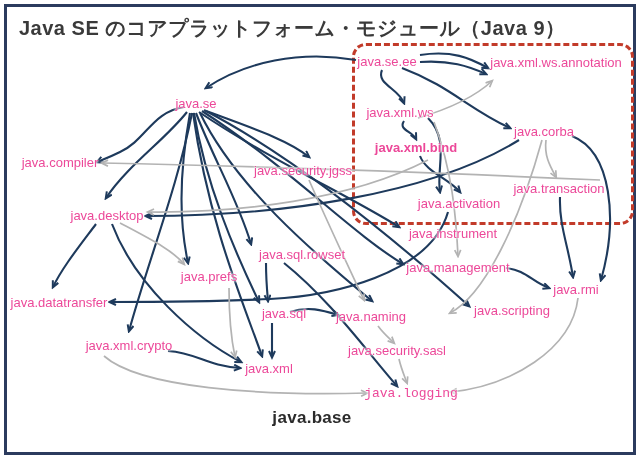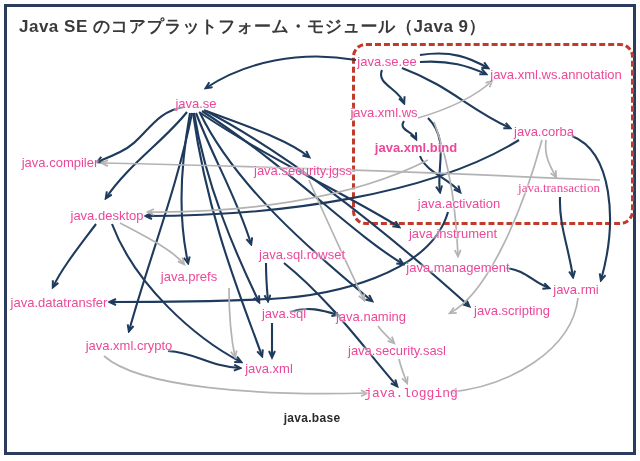--- a/index.html
+++ b/index.html
@@ -1,29 +1,29 @@
 <!DOCTYPE html>
 <html><head>
 <meta charset="utf-8">
 <style>
   html,body{margin:0;padding:0;background:#ffffff;}
   #stage{position:relative;width:640px;height:461px;background:#ffffff;overflow:hidden;
          font-family:"Liberation Sans","DejaVu Sans",sans-serif;}
   #frame{position:absolute;left:4px;top:4px;right:4px;bottom:6px;border:3px solid #2b3b5e;background:#ffffff;}
-  #title{position:absolute;left:19px;top:15px;font-size:17px;font-weight:bold;color:#3a3a3a;
+  #title{position:absolute;left:19px;top:15px;font-size:20px;font-weight:bold;color:#3a3a3a;
          letter-spacing:0.5px;white-space:nowrap;}
   #deprecated-box{position:absolute;left:352px;top:43px;width:276px;height:176px;
          border:3px dashed #c23b2a;border-radius:14px;}
   #edges-svg{position:absolute;left:0;top:0;width:640px;height:461px;}
   .edge{fill:none;}
   .edge.navy{stroke:#1e3a5c;stroke-width:2.1px;}
   .edge.gray{stroke:#b3b3b3;stroke-width:1.7px;}
   .node{position:absolute;transform:translate(-50%,-50%);font-size:13px;color:#ec4899;
         white-space:nowrap;text-shadow:0 0 3px #fff,0 0 3px #fff,0 0 2px #fff;}
-  .node.emphasis{font-size:12px;font-weight:bold;color:#2b2b2b;letter-spacing:0.3px;}
+  .node.emphasis{font-size:17px;font-weight:bold;color:#2b2b2b;letter-spacing:0.3px;}
 </style>
 </head>
 <body>
 
 <div id="stage">
   <div id="frame"></div>
   <div id="title">Java SE のコアプラットフォーム・モジュール（Java 9）</div>
   <div id="deprecated-box"></div>
   <svg id="edges-svg" viewBox="0 0 640 461">
     <defs>
@@ -76,32 +76,32 @@
       <path d="M399,359 C401,368 404,375 407,383" class="edge gray" marker-end="url(#ah-gray)"></path>
       <path d="M434,122 C452,170 456,215 458,256" class="edge gray" marker-end="url(#ah-gray)"></path>
       <path d="M120,223 C152,240 172,250 184,264" class="edge gray" marker-end="url(#ah-gray)"></path>
       <path d="M104,356 C140,388 260,396 367,393" class="edge gray" marker-end="url(#ah-gray)"></path>
       <path d="M600,180 C420,172 250,166 102,163" class="edge gray" marker-end="url(#ah-gray)"></path>
       <path d="M428,160 C350,200 240,213 148,212" class="edge gray" marker-end="url(#ah-gray)"></path>
     </svg>
   <div id="nodes-layer">
       <div class="node" style="left: 196px; top: 103px;">java.se</div>
       <div class="node" style="left: 387px; top: 61px;">java.se.ee</div>
-      <div class="node" style="left: 556px; top: 74px;">java.xml.ws.annotation</div>
-      <div class="node" style="left: 384px; top: 112px;">java.xml.ws</div>
+      <div class="node" style="left: 556px; top: 62px;">java.xml.ws.annotation</div>
+      <div class="node" style="left: 400px; top: 112px;">java.xml.ws</div>
       <div class="node" style="left: 544px; top: 131px;">java.corba</div>
       <div class="node" style="left: 416px; top: 147px; font-weight: bold;">java.xml.bind</div>
       <div class="node" style="left: 60px; top: 162px;">java.compiler</div>
       <div class="node" style="left: 303px; top: 170px;">java.security.jgss</div>
-      <div class="node" style="left: 559px; top: 188px; font-family: Liberation Serif, serif;">java.transaction</div>
+      <div class="node" style="left: 559px; top: 188px;">java.transaction</div>
       <div class="node" style="left: 107px; top: 215px;">java.desktop</div>
       <div class="node" style="left: 459px; top: 203px;">java.activation</div>
       <div class="node" style="left: 453px; top: 233px;">java.instrument</div>
       <div class="node" style="left: 264px; top: 254px; margin-left: 38px;">java.sql.rowset</div>
-      <div class="node" style="left: 189px; top: 276px;">java.prefs</div>
+      <div class="node" style="left: 189px; top: 276px; padding-left: 40px;">java.prefs</div>
       <div class="node" style="left: 458px; top: 267px;">java.management</div>
       <div class="node" style="left: 576px; top: 289px;">java.rmi</div>
       <div class="node" style="left: 59px; top: 302px;">java.datatransfer</div>
       <div class="node" style="left: 284px; top: 313px;">java.sql</div>
       <div class="node" style="left: 371px; top: 316px;">java.naming</div>
       <div class="node" style="left: 512px; top: 310px;">java.scripting</div>
       <div class="node" style="left: 129px; top: 345px;">java.xml.crypto</div>
       <div class="node" style="left: 397px; top: 350px;">java.security.sasl</div>
       <div class="node" style="left: 269px; top: 368px;">java.xml</div>
       <div class="node" style="left: 411px; top: 393px; font-family: Liberation Mono, monospace;">java.logging</div>

